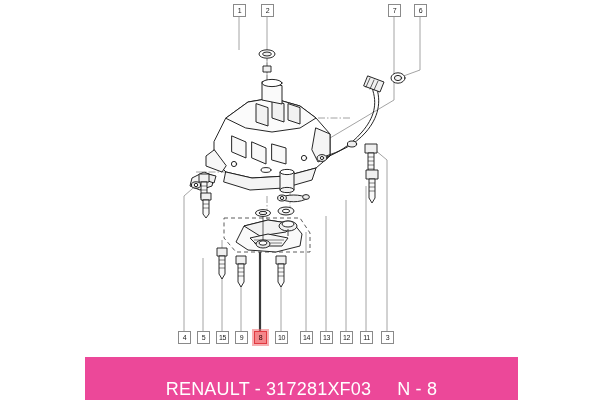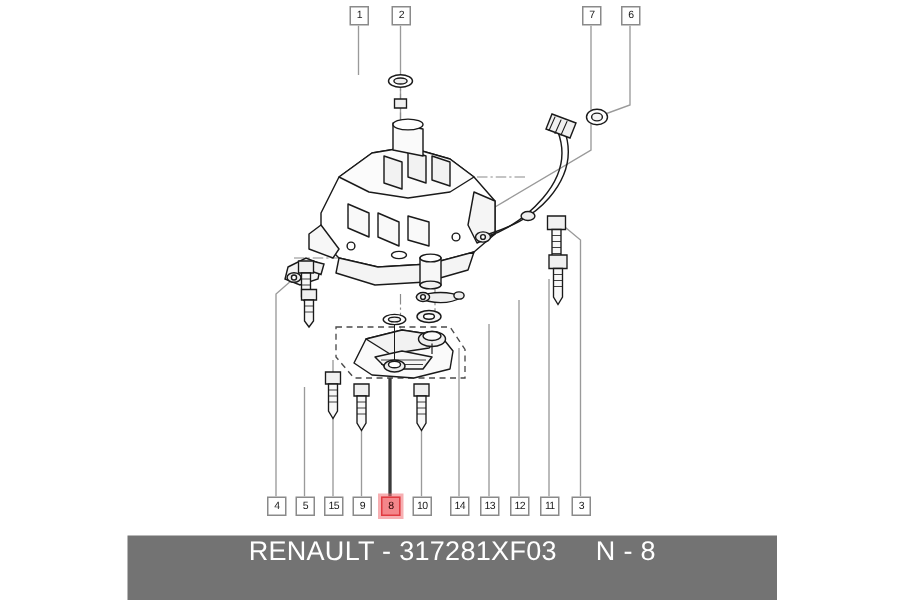--- a/index.html
+++ b/index.html
@@ -48,23 +48,23 @@
     border-color: #e03a40;
     color: #2a0000;
     box-shadow: 0 0 0 2px rgba(240,110,115,0.55);
   }
   #footer-bar {
     position: absolute;
     left: 85px;
     top: 357px;
     width: 433px;
     height: 43px;
-    background: #737373;
+    background: #ec4899;
     display: flex;
-    align-items: flex-start;
+    align-items: flex-end;
     justify-content: center;
   }
   #footer-text {
     color: #ffffff;
     font-family: "Liberation Sans", sans-serif;
     font-size: 18px;
     letter-spacing: 0.2px;
     white-space: pre;
   }
 </style>

